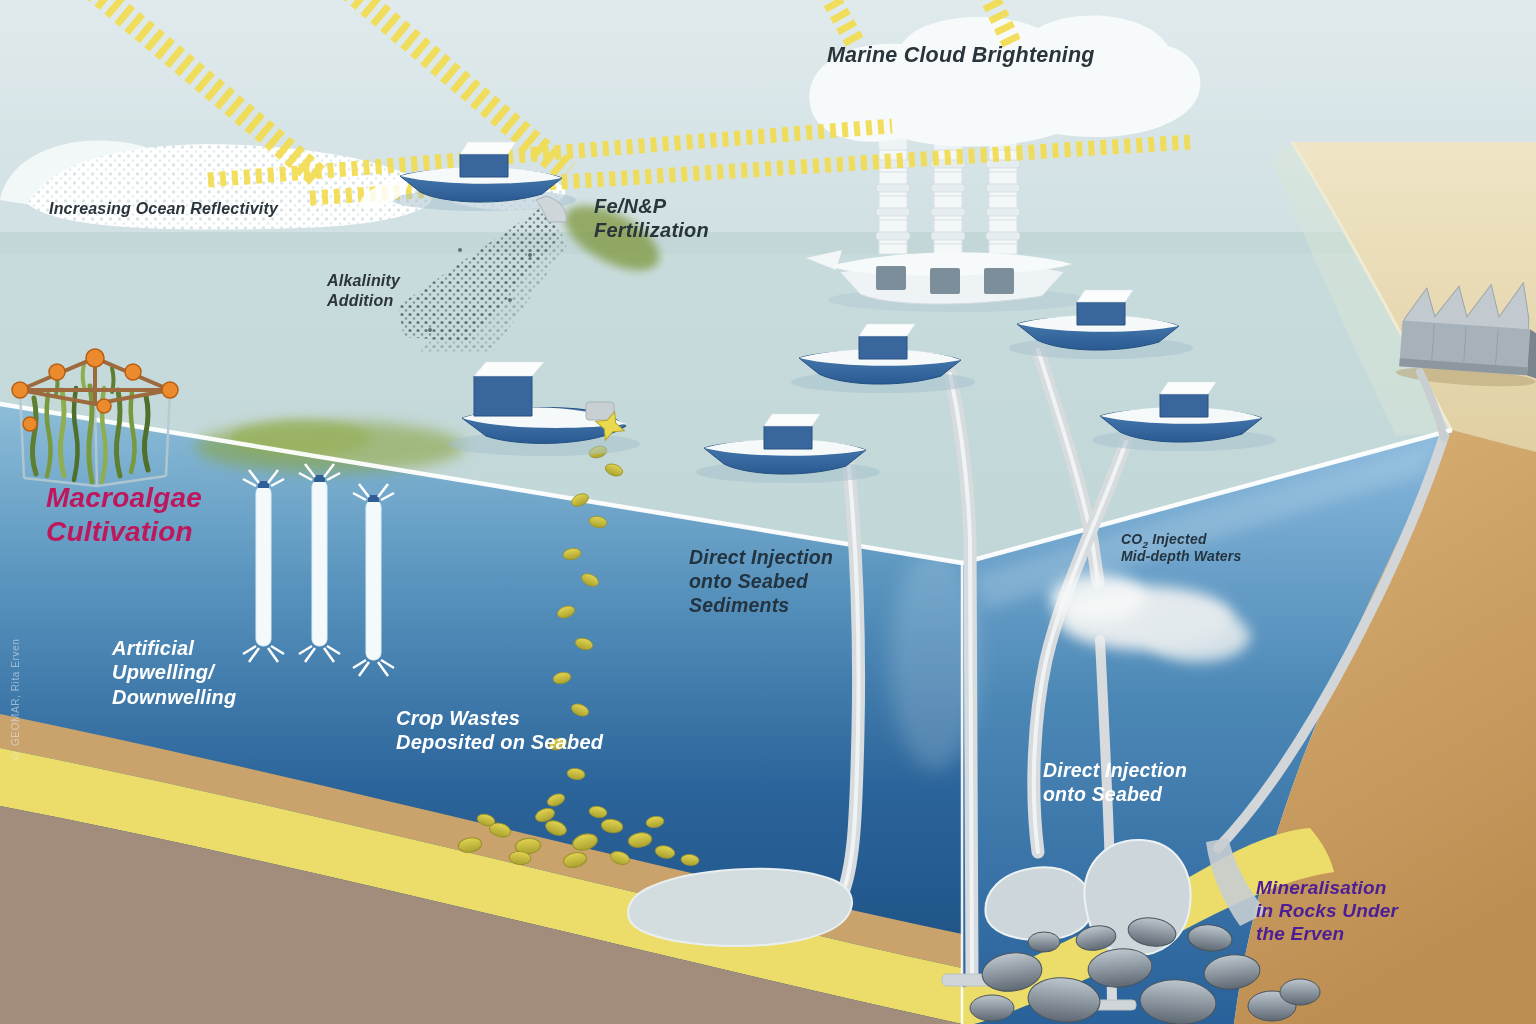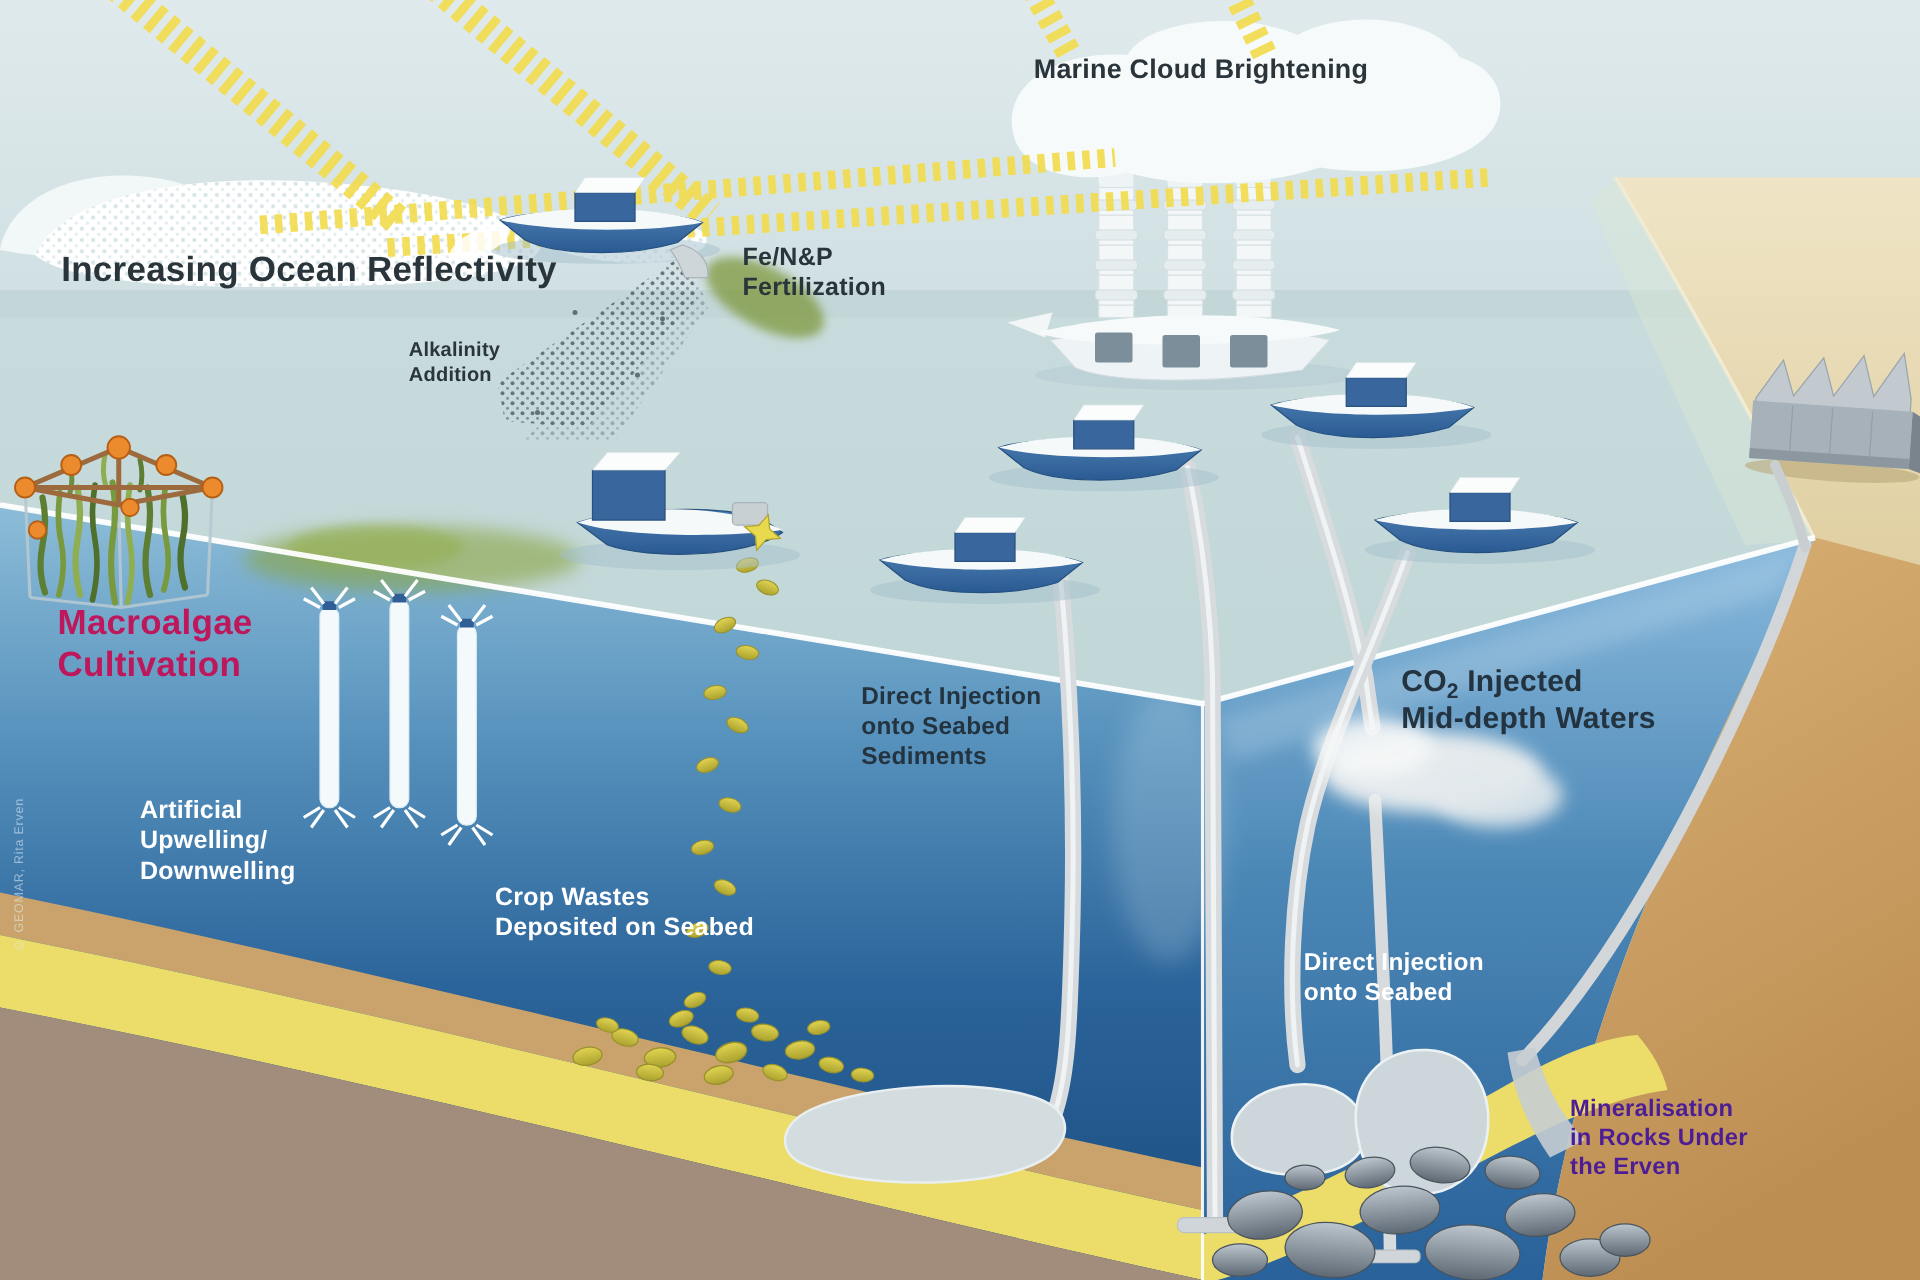--- a/index.html
+++ b/index.html
@@ -1,20 +1,20 @@
 <!DOCTYPE html>
 <html><head>
 <meta charset="utf-8">
 <style>
   html,body{margin:0;padding:0;background:#20272c;}
   .stage{position:relative;width:1536px;height:1024px;overflow:hidden;
          background:#d5e2e5;font-family:"Liberation Sans",sans-serif;}
   svg.scene{position:absolute;left:0;top:0;}
   .lbl{position:absolute;font-weight:bold;line-height:1.22;letter-spacing:.2px;
-       white-space:nowrap;font-family:"Liberation Sans",sans-serif;}
+       white-space:nowrap;font-family:"Liberation Sans",sans-serif;font-style:italic;}
   .dark{color:#2a343b;}
   .light{color:#ffffff;}
   .warm{color:#4c1d95;}
   .lbl sub{font-size:70%;line-height:0;}
   .credit{position:absolute;left:10px;top:586px;height:175px;
           writing-mode:vertical-rl;transform:rotate(180deg);
           font-size:10px;color:rgba(225,238,246,.55);letter-spacing:.6px;}
 </style>
 </head>
 <body>
@@ -378,21 +378,21 @@
   <use href="#ship" transform="translate(795,332)"></use>
   <use href="#ship" transform="translate(1013,298)"></use>
   <use href="#ship" transform="translate(700,422)"></use>
   <use href="#ship" transform="translate(1096,390)"></use>
 </svg>
 
 <div class="lbl dark" style="left:827px;top:42px;font-size:21.5px">
   <div>Marine Cloud Brightening</div>
 </div>
 
-<div class="lbl dark" style="left:49px;top:199px;font-size:28px">
+<div class="lbl dark" style="left:49px;top:199px;font-size:16px">
   <div>Increasing Ocean Reflectivity</div>
 </div>
 
 <div class="lbl dark" style="left:327px;top:271px;font-size:16px">
   <div>Alkalinity</div>
   <div>Addition</div>
 </div>
 
 <div class="lbl dark" style="left:594px;top:194px;font-size:20px">
   <div>Fe/N&amp;P</div>
@@ -414,21 +414,21 @@
   <div>Crop Wastes</div>
   <div>Deposited on Seabed</div>
 </div>
 
 <div class="lbl dark" style="left:689px;top:546px;font-size:19.5px;color:#23333f">
   <div>Direct Injection</div>
   <div>onto Seabed</div>
   <div>Sediments</div>
 </div>
 
-<div class="lbl dark" style="left:1121px;top:531px;font-size:24px;color:#23333f">
+<div class="lbl dark" style="left:1121px;top:531px;font-size:14px;color:#23333f">
   <div><span>CO</span><sub>2</sub><span> Injected</span></div>
   <div>Mid-depth Waters</div>
 </div>
 
 <div class="lbl light" style="left:1043px;top:759px;font-size:19.5px">
   <div>Direct Injection</div>
   <div>onto Seabed</div>
 </div>
 
 <div class="lbl warm" style="left:1256px;top:876px;font-size:19px">

